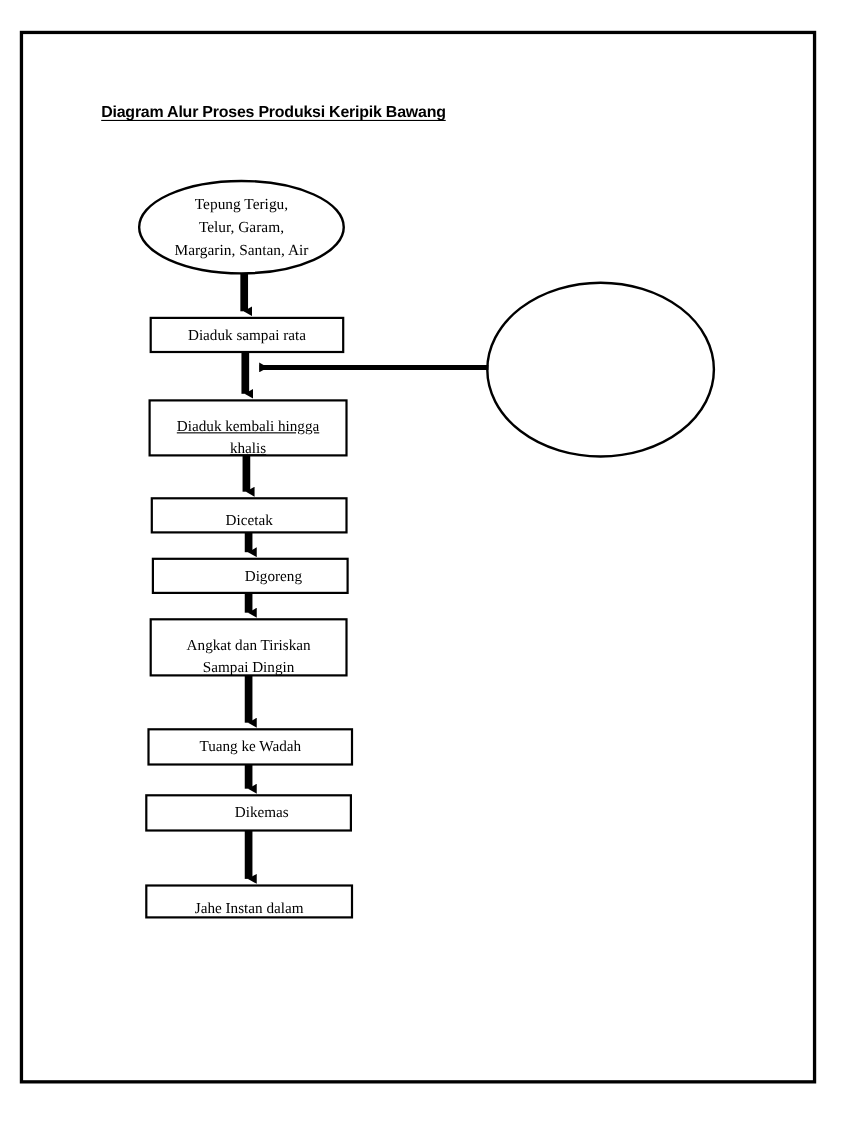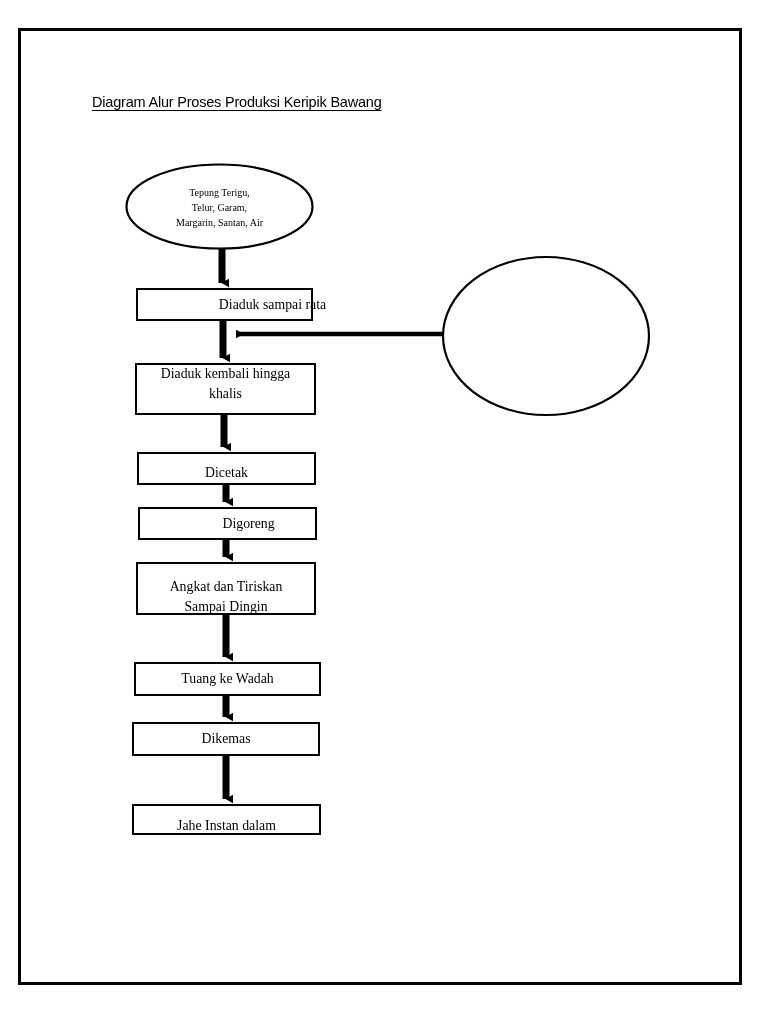--- a/index.html
+++ b/index.html
@@ -29,21 +29,21 @@
     border: 3px solid #000000;
     box-sizing: border-box;
     background: #ffffff;
   }
   
   #diagram-title {
     position: absolute;
     left: 92px;
     top: 94px;
     font-family: "Liberation Sans", sans-serif;
-    font-weight: normal;
+    font-weight: bold;
     font-size: 14.5px;
     letter-spacing: -0.2px;
     text-decoration: underline;
     text-underline-offset: 3px;
     white-space: nowrap;
   }
   
   #flow-svg {
     position: absolute;
     left: 0;
@@ -59,21 +59,21 @@
     justify-content: center;
     text-align: center;
     font-family: "Liberation Serif", serif;
     font-size: 13.5px;
     line-height: 1.45;
     color: #000000;
     pointer-events: none;
     white-space: pre-line;
   }
   .ellipse-text {
-    font-size: 10px;
+    font-size: 14px;
     line-height: 1.5;
   }
   .box-text {
     font-size: 13.8px;
   }
 </style>
 </head>
 <body>
 
 <div id="page">
@@ -128,32 +128,32 @@
 
     <line x1="226" y1="695" x2="226" y2="717" stroke="#000000" stroke-width="7" marker-end="url(#arrowhead-down)"></line>
 
     <line x1="226" y1="755" x2="226" y2="799" stroke="#000000" stroke-width="7" marker-end="url(#arrowhead-down)"></line>
   </svg>
 
   <div class="node-text ellipse-text" style="left:132px; top:172px; width:175px; height:70px;">Tepung Terigu,
 Telur, Garam,
 Margarin, Santan, Air</div>
 
-  <div class="node-text box-text" style="left:137px; top:289px; width:175px; height:31px;padding-left:48px;">Diaduk sampai rata</div>
+  <div class="node-text box-text" style="left:137px; top:289px; width:175px; height:31px;">Diaduk sampai rata</div>
 
 
-  <div class="node-text box-text" style="left:136px; top:359px; width:179px; height:50px;">Diaduk kembali hingga
+  <div class="node-text box-text" style="left:136px; top:373px; width:179px; height:50px;text-decoration:underline;">Diaduk kembali hingga
 khalis</div>
 
   <div class="node-text box-text" style="left:138px; top:453px; width:177px; height:39px;">Dicetak</div>
 
   <div class="node-text box-text" style="left:139px; top:508px; width:177px; height:31px;margin-left:21px;">Digoreng</div>
 
   <div class="node-text box-text" style="left:137px; top:563px; width:178px; height:68px;">Angkat dan Tiriskan
 Sampai Dingin</div>
 
   <div class="node-text box-text" style="left:135px; top:663px; width:185px; height:32px;">Tuang ke Wadah</div>
 
-  <div class="node-text box-text" style="left:133px; top:723px; width:186px; height:32px;">Dikemas</div>
+  <div class="node-text box-text" style="left:145px; top:723px; width:186px; height:32px;">Dikemas</div>
 
   <div class="node-text box-text" style="left:133px; top:805px; width:187px; height:41px;">Jahe Instan dalam</div>
 
 </div>
 
 </body></html>

